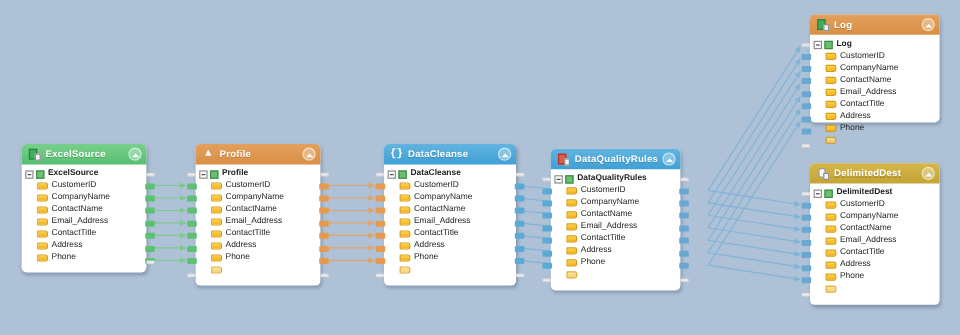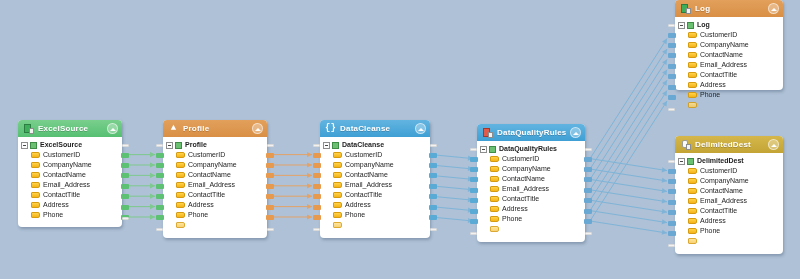--- a/index.html
+++ b/index.html
@@ -486,21 +486,21 @@
         <div class="port left p-orange" style="top: 32.6px;"></div>
         <div class="port left p-orange" style="top: 43px;"></div>
         <div class="port left p-orange" style="top: 53.4px;"></div>
         <div class="port left p-orange" style="top: 63.8px;"></div>
         <div class="port left p-orange" style="top: 74.2px;"></div>
         <div class="port left p-orange" style="top: 84.6px;"></div>
         <div class="port left p-orange" style="top: 95px;"></div>
         <div class="port left stub" style="top: 24.2px;"></div>
         <div class="port left stub" style="top: 107.6px;"></div>
       </div>
-      <div class="node" style="left: 477px; top: 124px; width: 108px; height: 117.6px;">
+      <div class="node" style="left: 459px; top: 124px; width: 108px; height: 117.6px;">
         <div class="node-header hdr-blue">
           <span class="hdr-icon">
             <span class="glyph">
               <span class="sheet red"></span>
               <span class="corner"></span>
             </span>
           </span>
           <span class="hdr-title">DataQualityRules</span>
           <span class="hdr-collapse"></span>
         </div>
@@ -555,21 +555,21 @@
         <div class="port left p-blue" style="top: 32.6px;"></div>
         <div class="port left p-blue" style="top: 43px;"></div>
         <div class="port left p-blue" style="top: 53.4px;"></div>
         <div class="port left p-blue" style="top: 63.8px;"></div>
         <div class="port left p-blue" style="top: 74.2px;"></div>
         <div class="port left p-blue" style="top: 84.6px;"></div>
         <div class="port left p-blue" style="top: 95px;"></div>
         <div class="port left stub" style="top: 24.2px;"></div>
         <div class="port left stub" style="top: 107.6px;"></div>
       </div>
-      <div class="node" style="left: 675px; top: 0; width: 108px; height: 90px;">
+      <div class="node" style="left: 675px; top: 12px; width: 108px; height: 90px;">
         <div class="node-header hdr-orange">
           <span class="hdr-icon">
             <span class="glyph">
               <span class="sheet grn"></span>
               <span class="corner"></span>
             </span>
           </span>
           <span class="hdr-title">Log</span>
           <span class="hdr-collapse"></span>
         </div>

